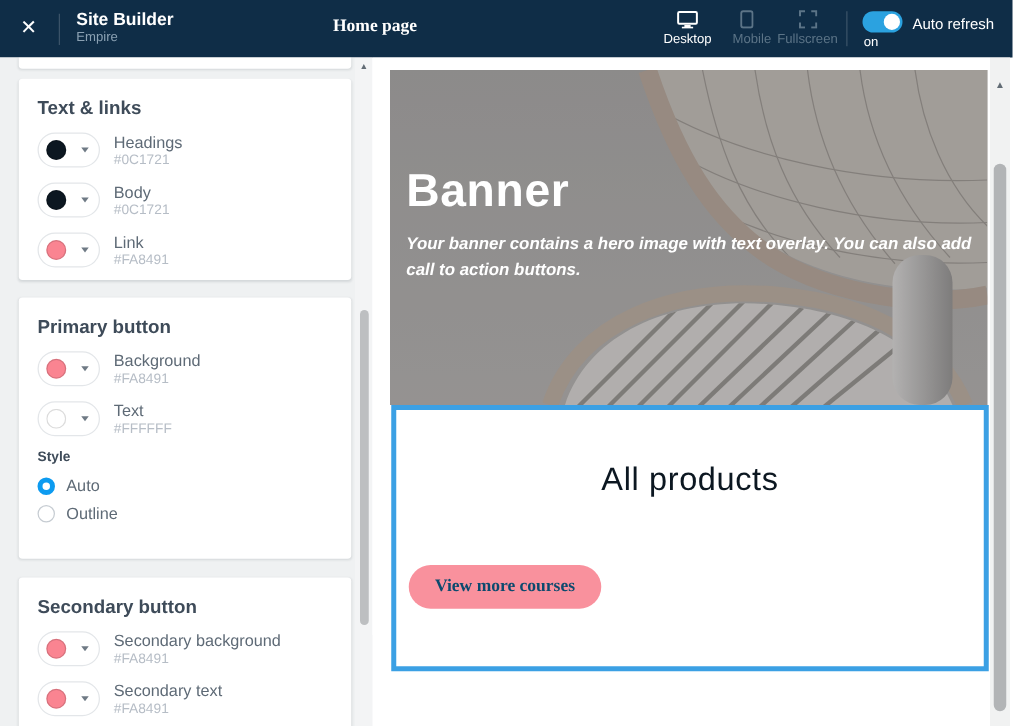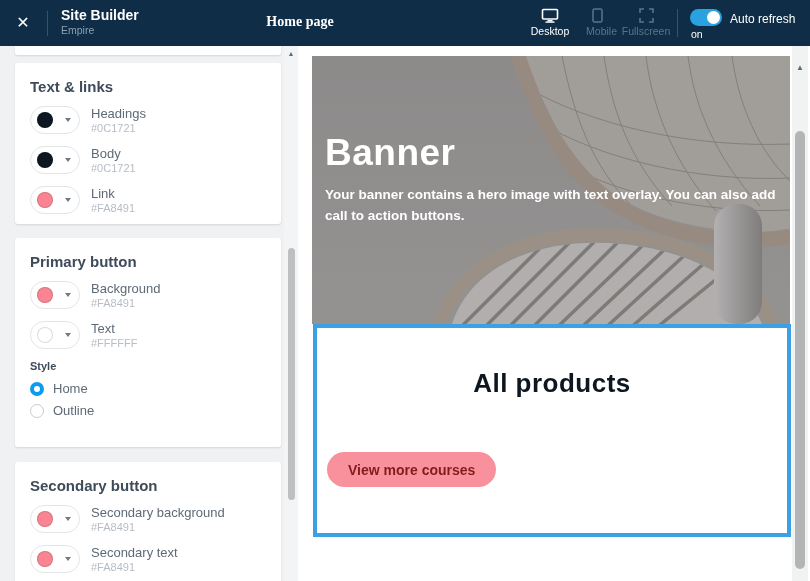--- a/index.html
+++ b/index.html
@@ -65,28 +65,28 @@
   .main-scroll .arrow { top:17px; font-size:8px; }
   .main-scroll .thumb { position:absolute; left:3px; width:10px; top:85px; height:438px; background:#B2B4B6; border-radius:5px; }
 
   
   .preview { position:absolute; left:298px; top:46px; width:494px; height:462px; background:#fff; }
   .banner { position:absolute; left:14px; top:10px; width:478px; height:268px; overflow:hidden; background:#A8A6A4; }
   .banner svg { position:absolute; left:0; top:0; }
   .banner-heading { position:absolute; left:13px; top:76px; color:#fff; font-size:37px; font-weight:700;
     letter-spacing:.5px; }
   .banner-desc { position:absolute; left:13px; top:128px; width:454px; color:#fff; font-size:13.5px;
-    font-weight:700; line-height:21px; }
+    font-weight:700; line-height:21px;font-style:italic; }
   .sel-box { position:absolute; left:15px; top:278px; width:478px; height:213px; background:#fff;
     border:4px solid #3BA0E4; }
-  .all-products { margin-top:40px; text-align:center; font-size:26px; font-weight:700; color:#0C1721;
+  .all-products { margin-top:40px; text-align:center; font-size:26px; font-weight:400; color:#0C1721;
     letter-spacing:.5px; }
   .view-btn { position:absolute; left:10px; top:124px; height:35px; border:none; border-radius:17.5px;
-    background:#F9919D; color:#7f1d1d; font-size:14px; font-weight:600; padding:0 21px; cursor:pointer;
-    font-family:Liberation Sans, sans-serif; }
+    background:#F9919D; color:#0c4a6e; font-size:14px; font-weight:600; padding:0 21px; cursor:pointer;
+    font-family:Liberation Serif, serif; }
   .site-footer { position:absolute; left:0; top:491px; width:494px; height:44px; background:#FCFCFD; }
   .f-link { position:absolute; top:17px; font-size:11px; font-weight:700; letter-spacing:1.2px;
     color:#F28B97; cursor:pointer; }
   .f-home { left:25px; } .f-courses { left:85px; }
 </style>
 </head>
 <body>
 
 <div class="header">
   <div class="close-btn">✕</div>
@@ -181,21 +181,21 @@
         <div class="caret"></div>
       </div>
       <div class="sw-labels">
         <div class="sw-name">Text</div>
         <div class="sw-hex">#FFFFFF</div>
       </div>
     </div>
     <div class="style-label">Style</div>
     <div class="radio-row">
       <div class="radio sel"></div>
-      <div class="radio-label">Home</div>
+      <div class="radio-label">Auto</div>
     </div>
     <div class="radio-row">
       <div class="radio"></div>
       <div class="radio-label">Outline</div>
     </div>
   </div>
 
   <div class="card card3">
     <div class="card-title">Secondary button</div>
     <div class="swatch-row">

